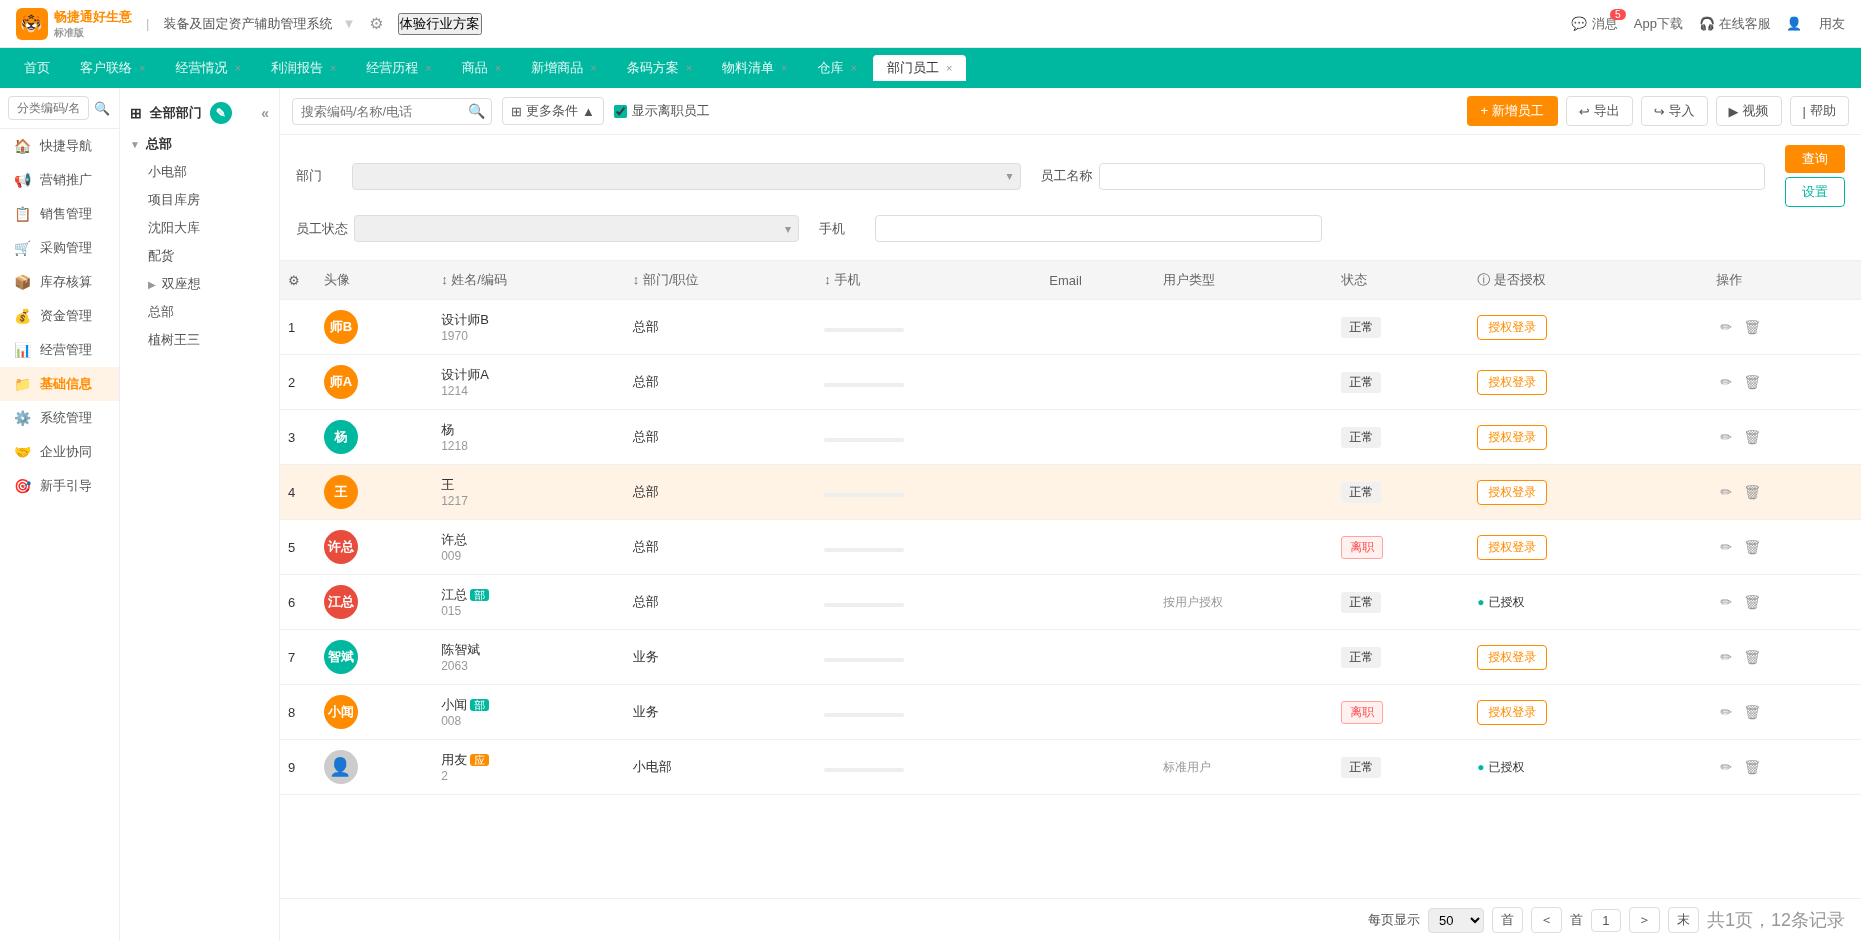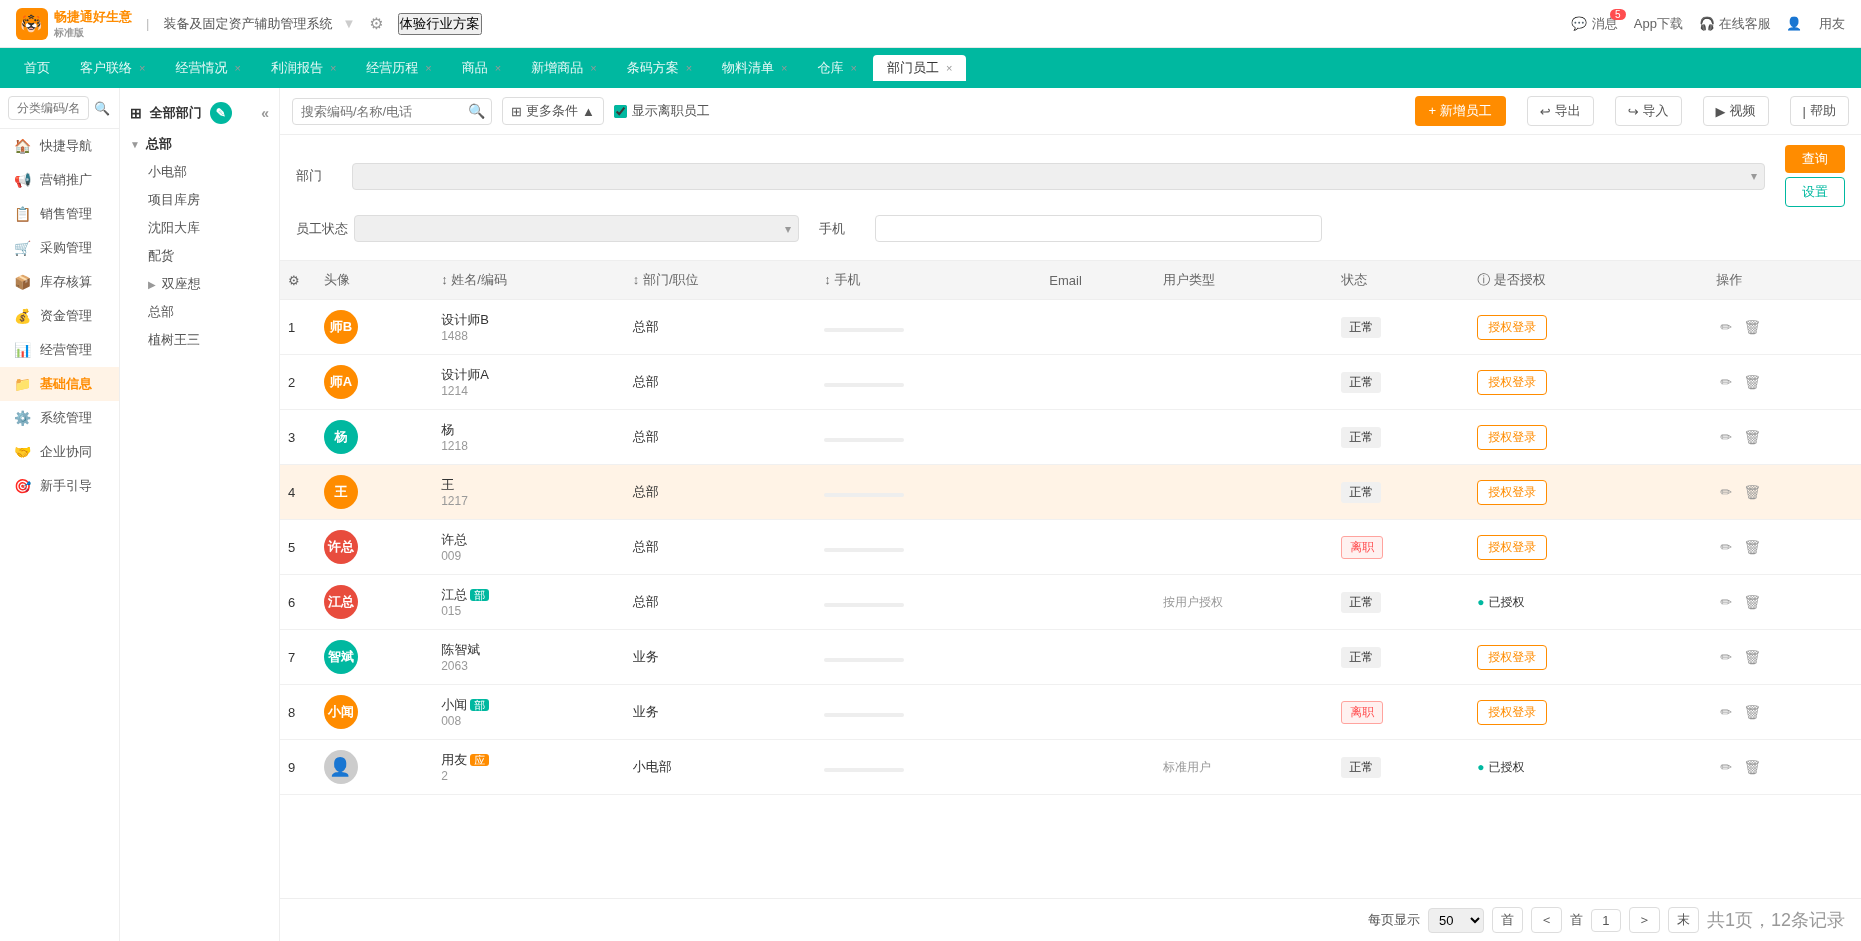--- a/index.html
+++ b/index.html
@@ -323,21 +323,21 @@
         <div class="filter-btn">
           <span>⊞</span>
           <span>更多条件</span>
           <span>▲</span>
         </div>
         <label class="checkbox-label">
           <input type="checkbox" checked="" style="">
           <span>显示离职员工</span>
         </label>
 
-        <div style="margin-left:auto;display:flex;gap:21px;align-items:center;">
+        <div style="margin-left:auto;display:flex;gap:8px;align-items:center;">
           <button class="btn-primary">+ 新增员工</button>
           <button class="btn-outline">
             <span>↩</span>
             <span>导出</span>
           </button>
           <button class="btn-outline">
             <span>↪</span>
             <span>导入</span>
           </button>
           <button class="btn-outline">
@@ -351,20 +351,24 @@
         </div>
       </div>
 
       <div class="filter-form">
         <div class="filter-row">
           <div class="filter-field">
             <label>部门</label>
             <div class="select-wrap">
               <select><option value=""></option></select>
             </div>
+          </div>
+          <div class="filter-field">
+            <label>员工名称</label>
+            <input type="text" style="">
           </div>
           <div class="filter-actions">
             <button class="btn-search">查询</button>
             <button class="btn-set">设置</button>
           </div>
         </div>
         <div class="filter-row">
           <div class="filter-field">
             <label>员工状态</label>
             <div class="select-wrap">
@@ -397,21 +401,21 @@
             </tr>
           </thead>
           <tbody id="table-body">
           <tr>
     <td>1</td>
     <td>
       <div class="avatar avatar-orange">师B</div>
     </td>
     <td>
       <div>设计师B</div>
-      <div style="color:#999;font-size:12px;">1488</div>
+      <div style="color:#999;font-size:12px;">1970</div>
     </td>
     <td>总部</td>
     <td>
       <span class="blurred"></span>
     </td>
     <td></td>
     <td>
       <span style="color:#999;font-size:12px;"></span>
     </td>
     <td><span class="status-normal">正常</span></td>

